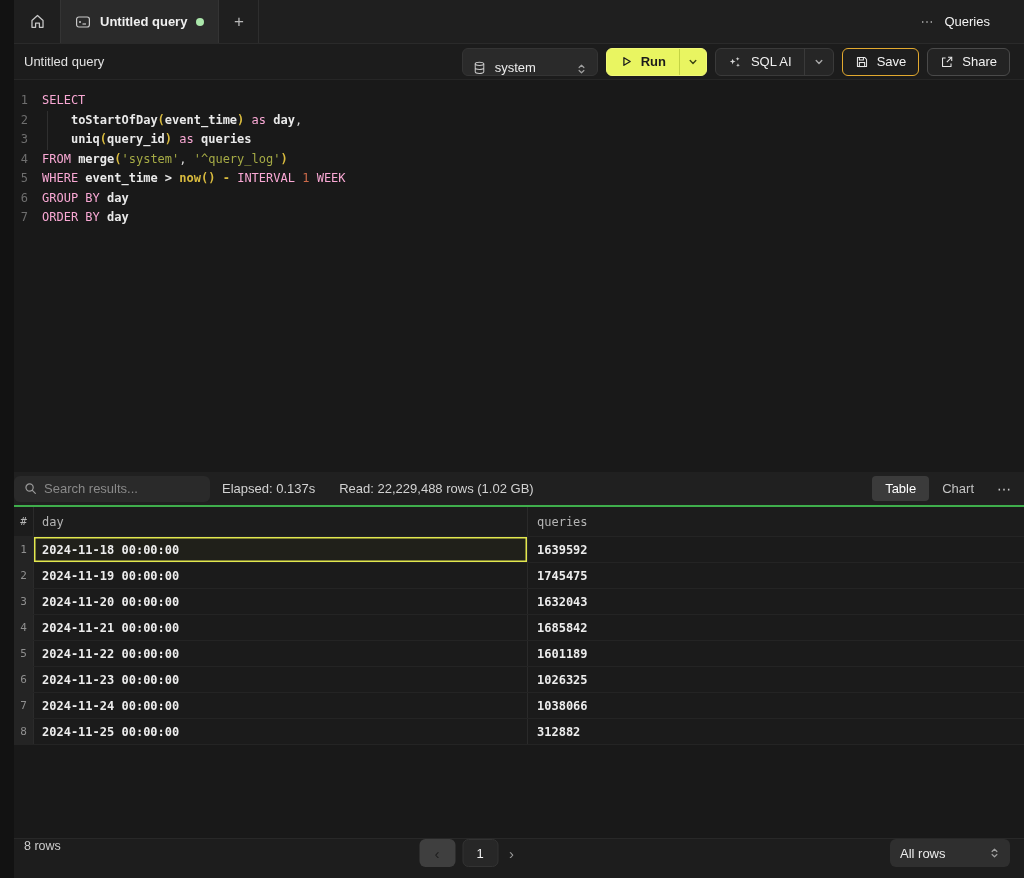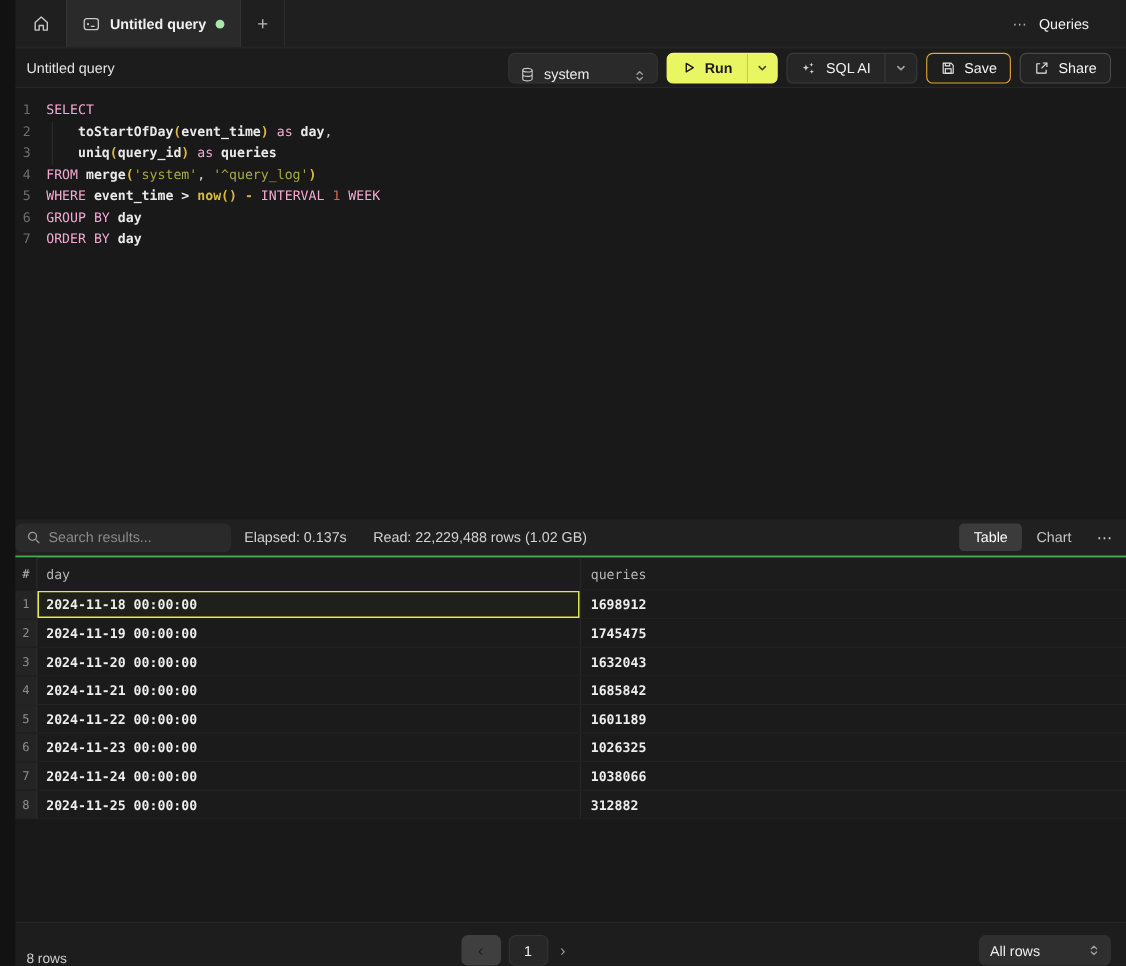--- a/index.html
+++ b/index.html
@@ -94,21 +94,21 @@
               color:#ededed; font-weight:700; position:relative; cursor:cell; }
   .q-cell { flex:1; padding-left:9px; color:#ededed; font-weight:700; cursor:cell; }
   .hdr-row .num-cell { background:#1c1c1c; color:#b5b5b5; font-weight:400; }
   .hdr-row .day-cell, .hdr-row .q-cell { color:#b5b5b5; font-weight:400; cursor:default; }
   .day-cell.selected { box-shadow:inset 0 0 0 1.5px var(--selected-cell-border,#e3e84e); background:#20201a; }
 
   .table-spacer { flex:1; background:#191919; }
 
   
   .footer { height:40px; flex:none; background:#1d1d1d; border-top:1px solid #282828;
-            display:flex; align-items:flex-end; padding:0 14px 0 10px; position:relative; }
+            display:flex; align-items:flex-start; padding:0 14px 0 10px; position:relative; }
   .row-count { color:#cccccc; font-size:12.5px; }
   .pagination { position:absolute; left:45%; transform:translateX(-50%); display:flex; align-items:center; gap:7px; }
   .page-prev { width:36px; height:28px; background:#3f3f3f; border:none; border-radius:6px;
                color:#1d1d1d; font-size:15px; cursor:default; }
   .page-num { width:36px; height:28px; background:#272727; border:1px solid #333333; border-radius:6px;
               color:#f2f2f2; font-size:13px; cursor:pointer; }
   .page-next { background:none; border:none; color:#9a9a9a; font-size:15px; padding:0 4px; cursor:pointer; }
   .rows-select { margin-left:auto; width:120px; height:28px; background:#2f2f2f; border:none; border-radius:6px;
                  display:flex; align-items:center; padding:0 10px; color:#ececec; font-size:13px; cursor:pointer; }
   .rows-select .updown { margin-left:auto; }
@@ -268,21 +268,21 @@
     <div class="grid">
       <div class="grid-row hdr-row">
         <div class="cell num-cell">#</div>
         <div class="cell day-cell">day</div>
         <div class="cell q-cell">queries</div>
       </div>
       <div id="grid-body">
           <div class="grid-row">
             <div class="cell num-cell">1</div>
             <div class="cell day-cell selected">2024-11-18 00:00:00</div>
-            <div class="cell q-cell">1698912</div>
+            <div class="cell q-cell">1639592</div>
           </div>
           <div class="grid-row">
             <div class="cell num-cell">2</div>
             <div class="cell day-cell">2024-11-19 00:00:00</div>
             <div class="cell q-cell">1745475</div>
           </div>
           <div class="grid-row">
             <div class="cell num-cell">3</div>
             <div class="cell day-cell">2024-11-20 00:00:00</div>
             <div class="cell q-cell">1632043</div>

